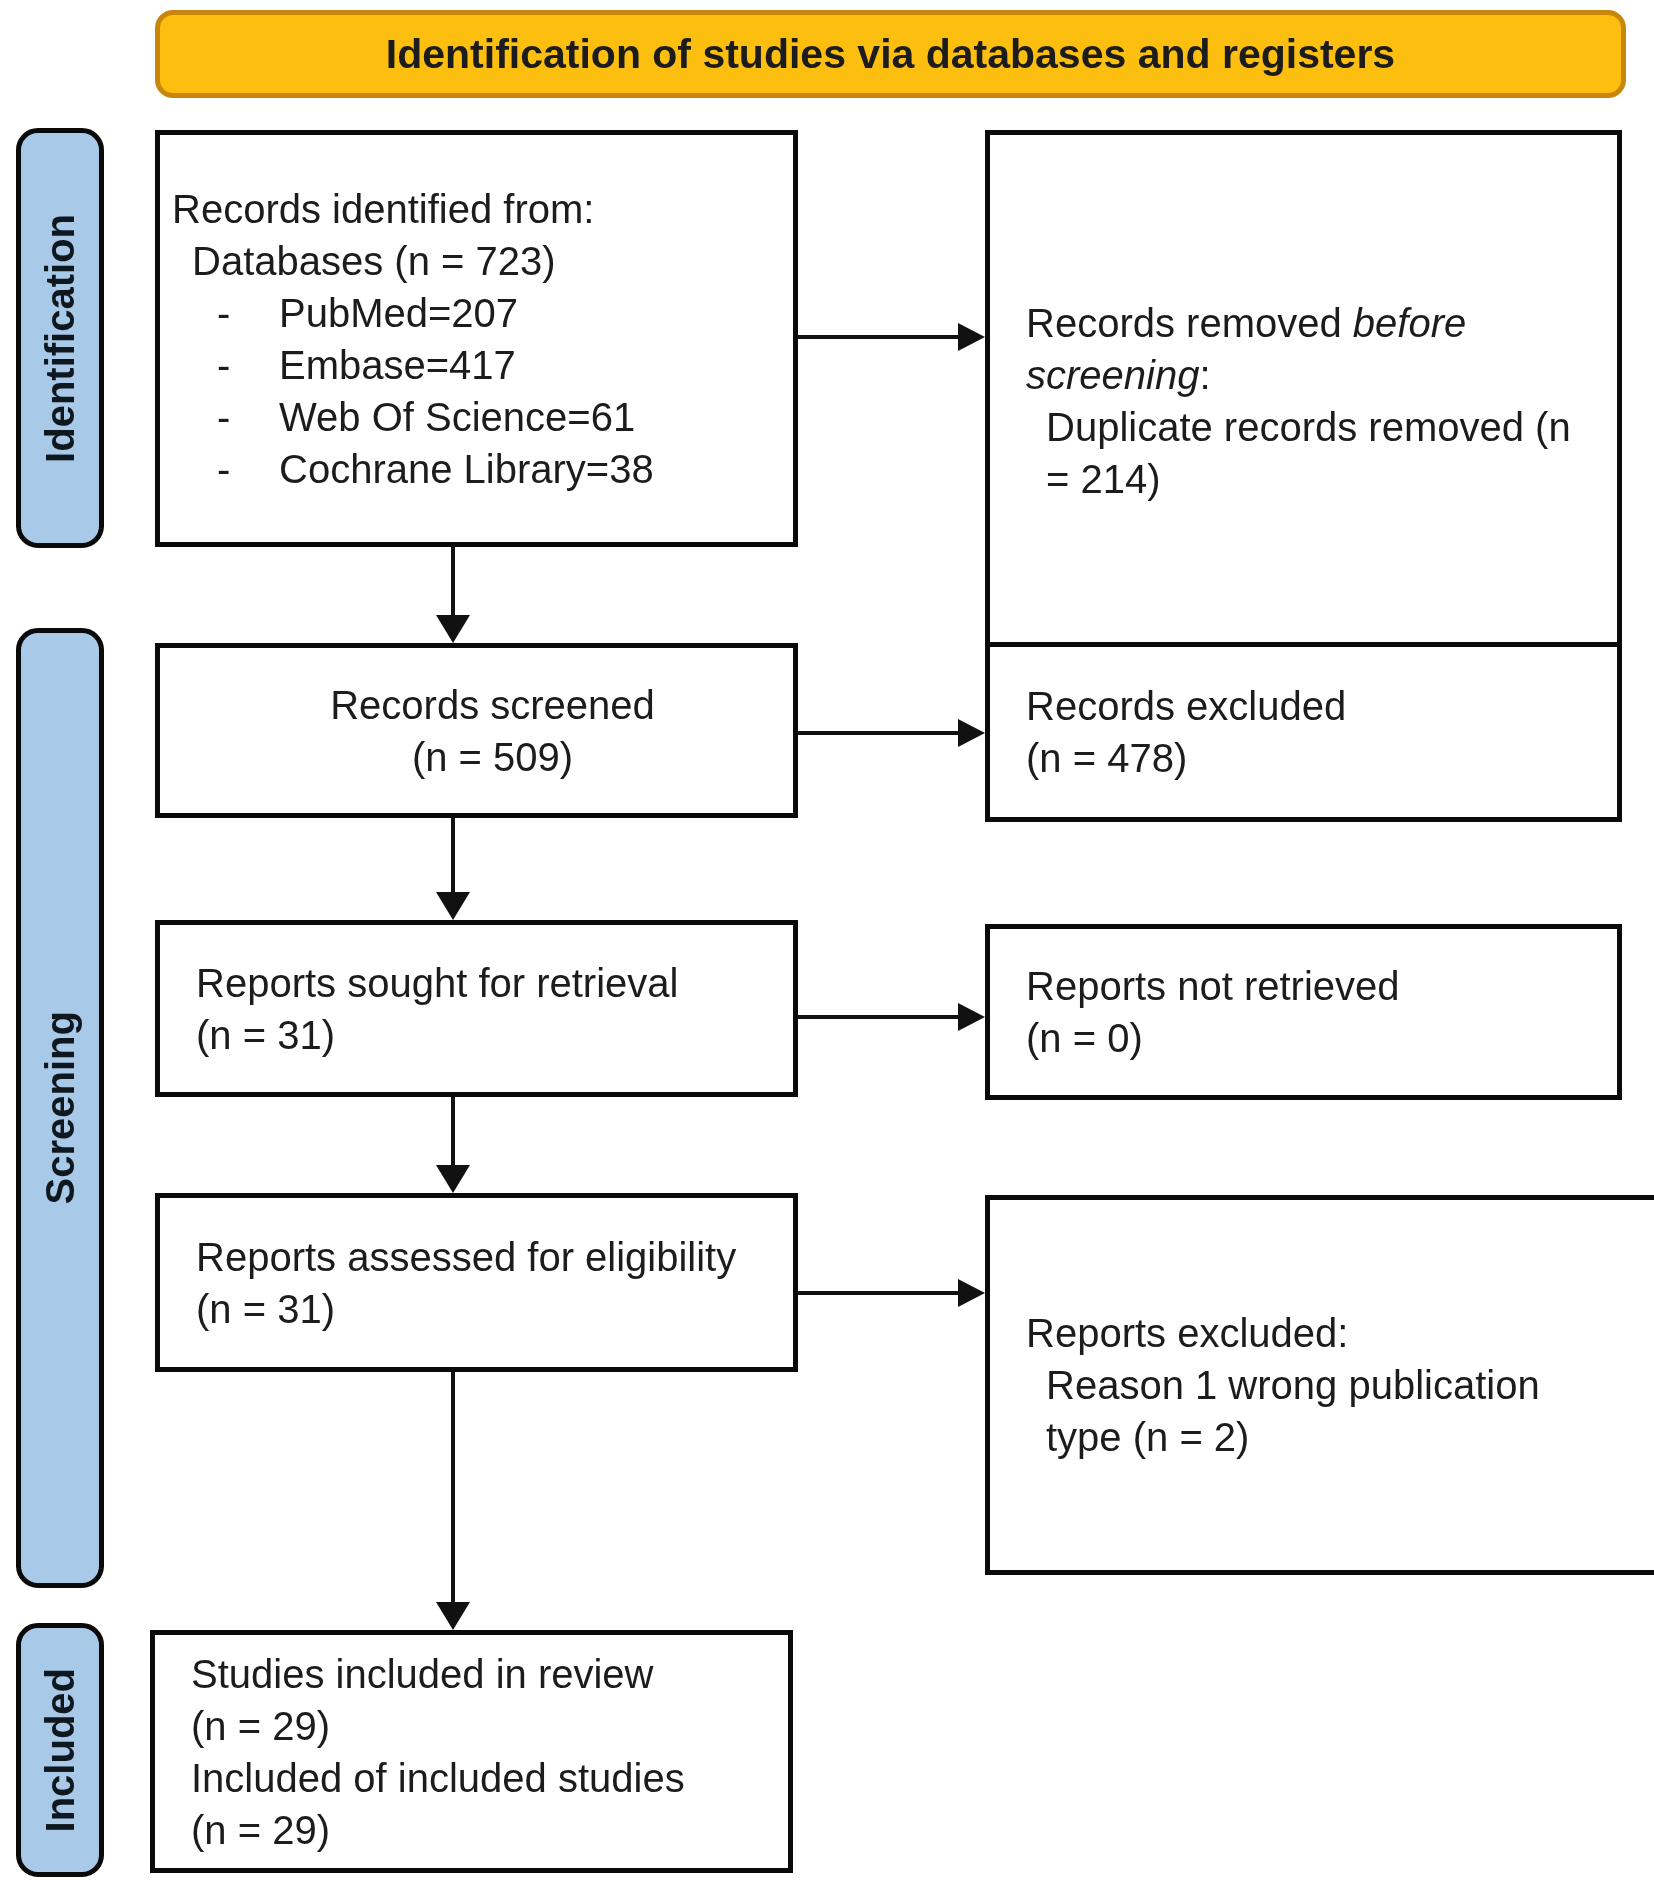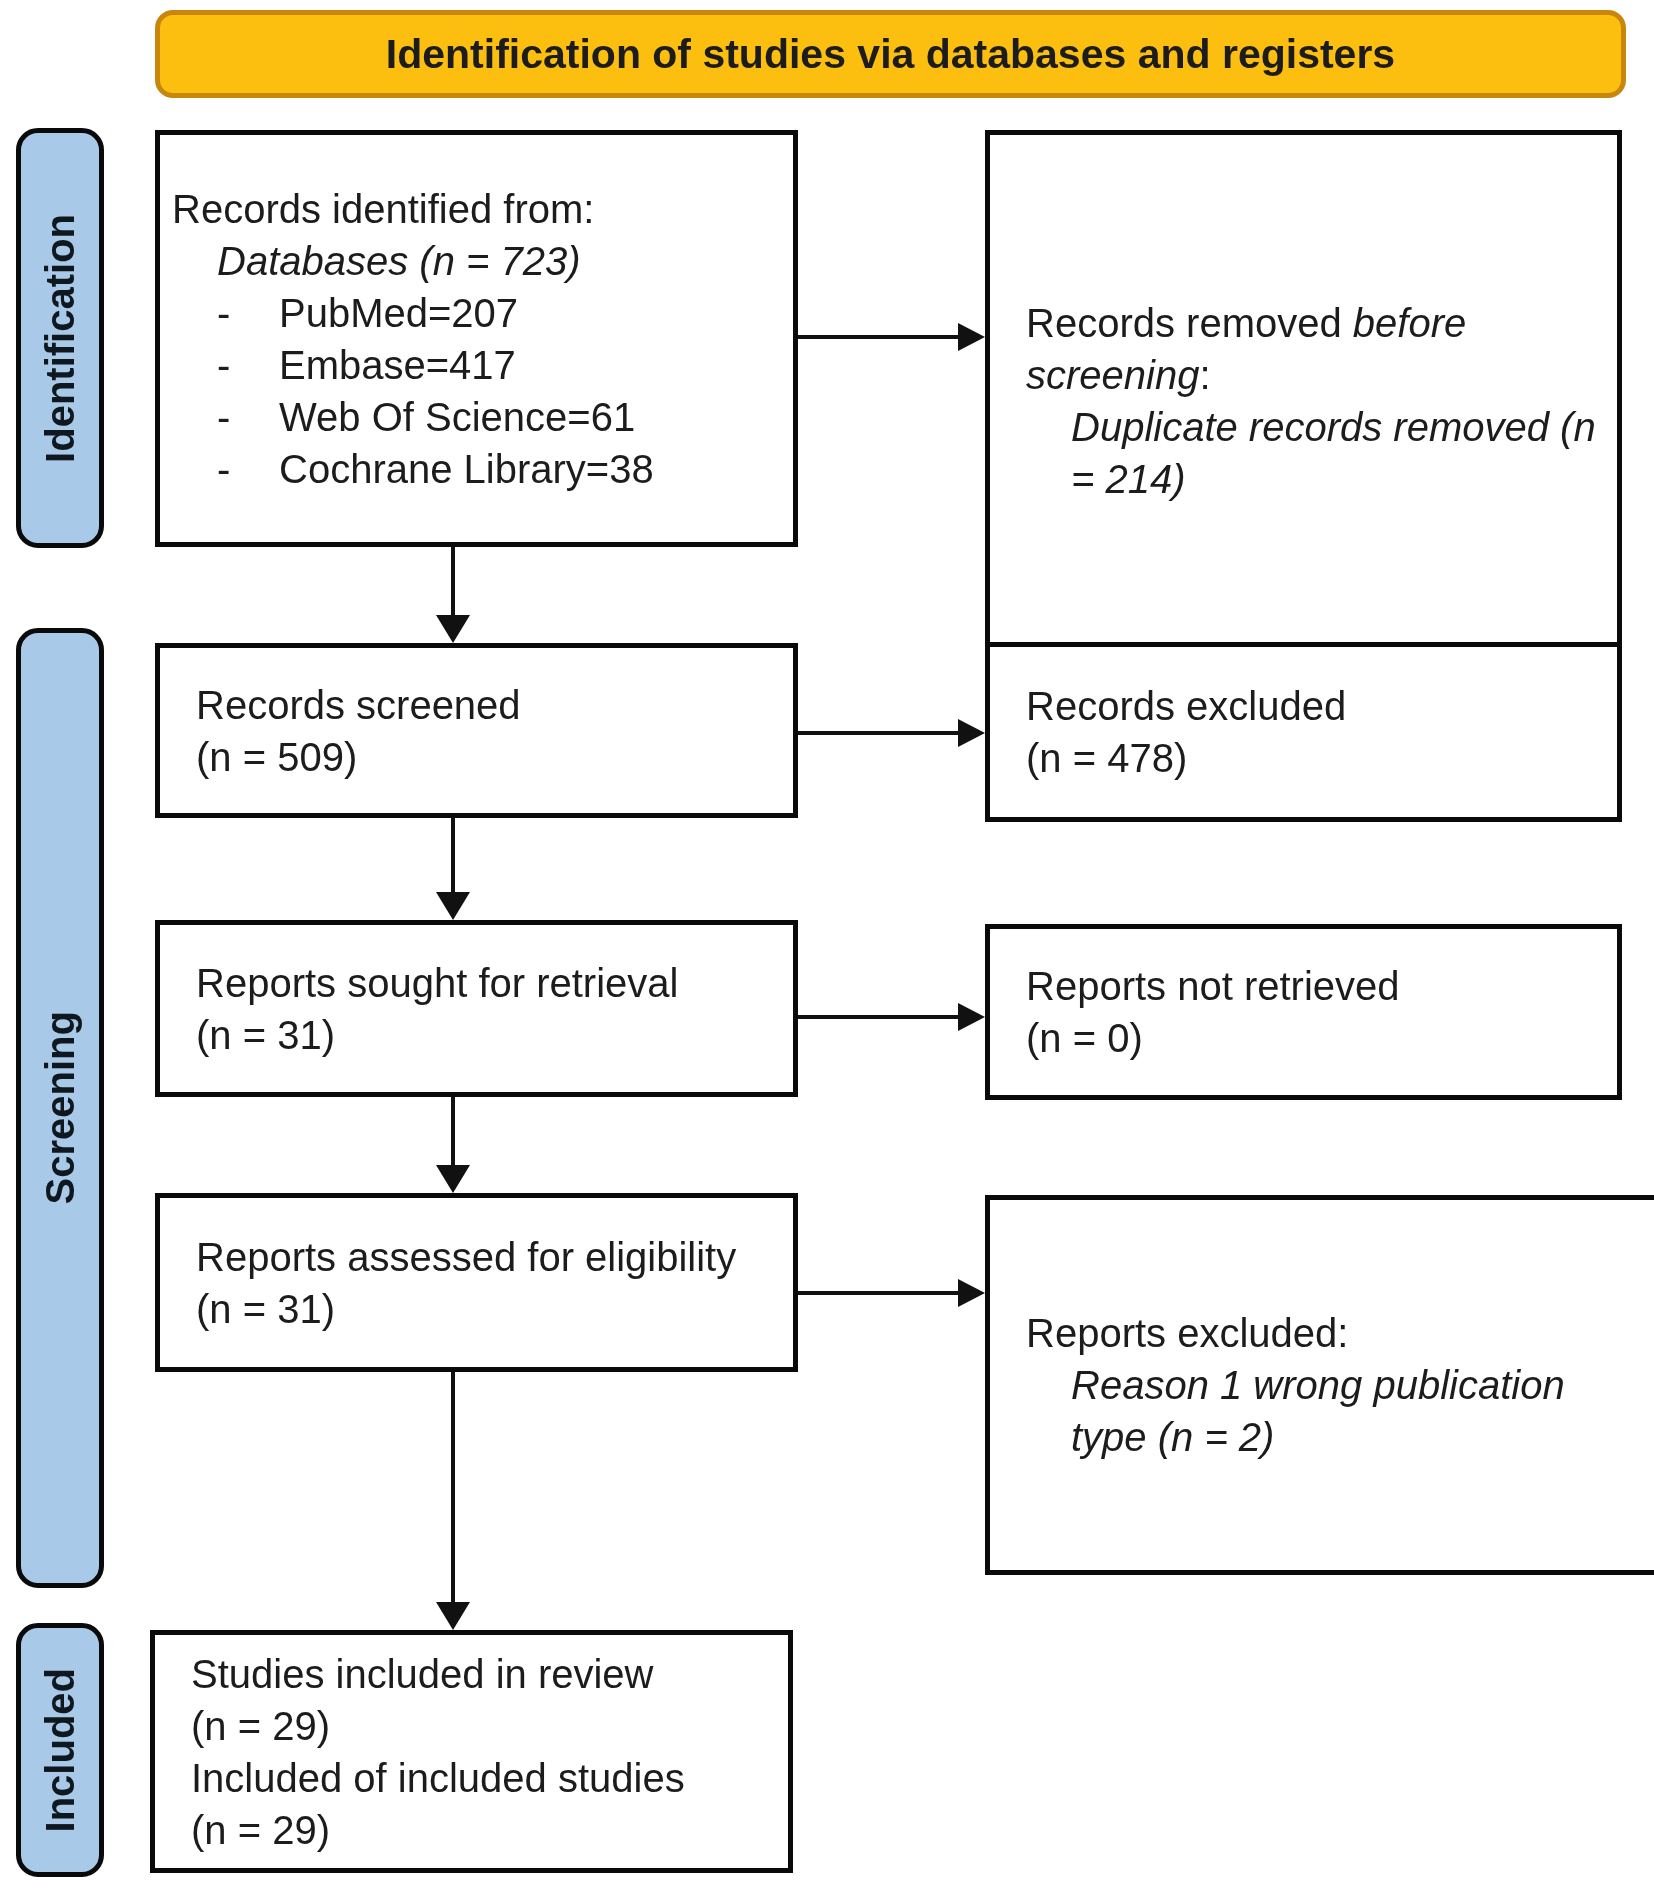--- a/index.html
+++ b/index.html
@@ -24,21 +24,21 @@
   }
   .stage .vtext{writing-mode:vertical-rl;transform:rotate(180deg);white-space:nowrap;}
   
   .box{
     position:absolute;box-sizing:border-box;background:#ffffff;
     border:5px solid var(--box-border,#0a0a0a);
     display:flex;flex-direction:column;justify-content:center;
     padding:10px 4px 10px 36px;
   }
   .line{white-space:nowrap;}
-  .ind{margin-left:45px;font-style:italic;}
+  .ind{margin-left:20px;}
   .bullet{display:flex;margin-left:45px;}
   .dash{width:62px;flex:0 0 62px;}
   .it{font-style:italic;}
   
   .h-arrow{position:absolute;height:4px;background:#111;}
   .h-arrow::after{
     content:"";position:absolute;left:100%;top:50%;transform:translateY(-50%);
     border-top:14px solid transparent;border-bottom:14px solid transparent;
     border-left:27px solid #111;
   }
@@ -93,21 +93,21 @@
     <div class="line">
       <span>Records removed </span><span class="it">before</span>
     </div>
     <div class="line">
       <span class="it">screening</span><span>:</span>
     </div>
     <div class="line ind">Duplicate records removed (n</div>
     <div class="line ind">= 214)</div>
   </div>
 
-  <div class="box" style="left:155px;top:643px;width:643px;height:175px;">
+  <div class="box" style="left:155px;top:643px;width:643px;height:175px;align-items:center;">
     <div class="line">Records screened</div>
     <div class="line">(n = 509)</div>
   </div>
   <div class="box" style="left:985px;top:642px;width:637px;height:180px;">
     <div class="line">Records excluded</div>
     <div class="line">(n = 478)</div>
   </div>
 
   <div class="box" style="left:155px;top:920px;width:643px;height:177px;">
     <div class="line">Reports sought for retrieval</div>

